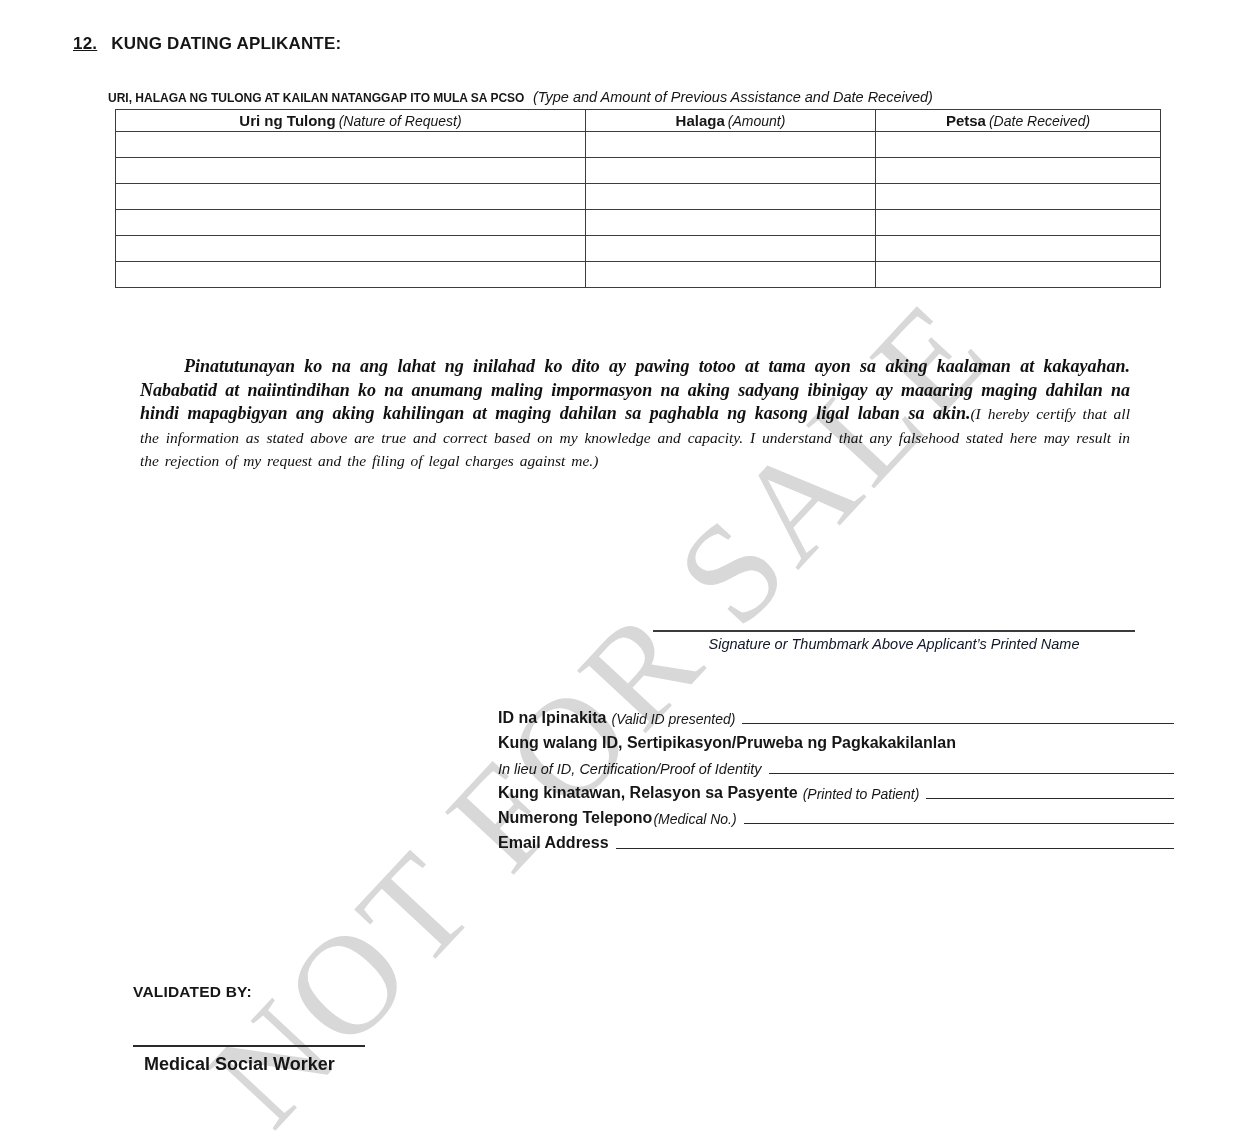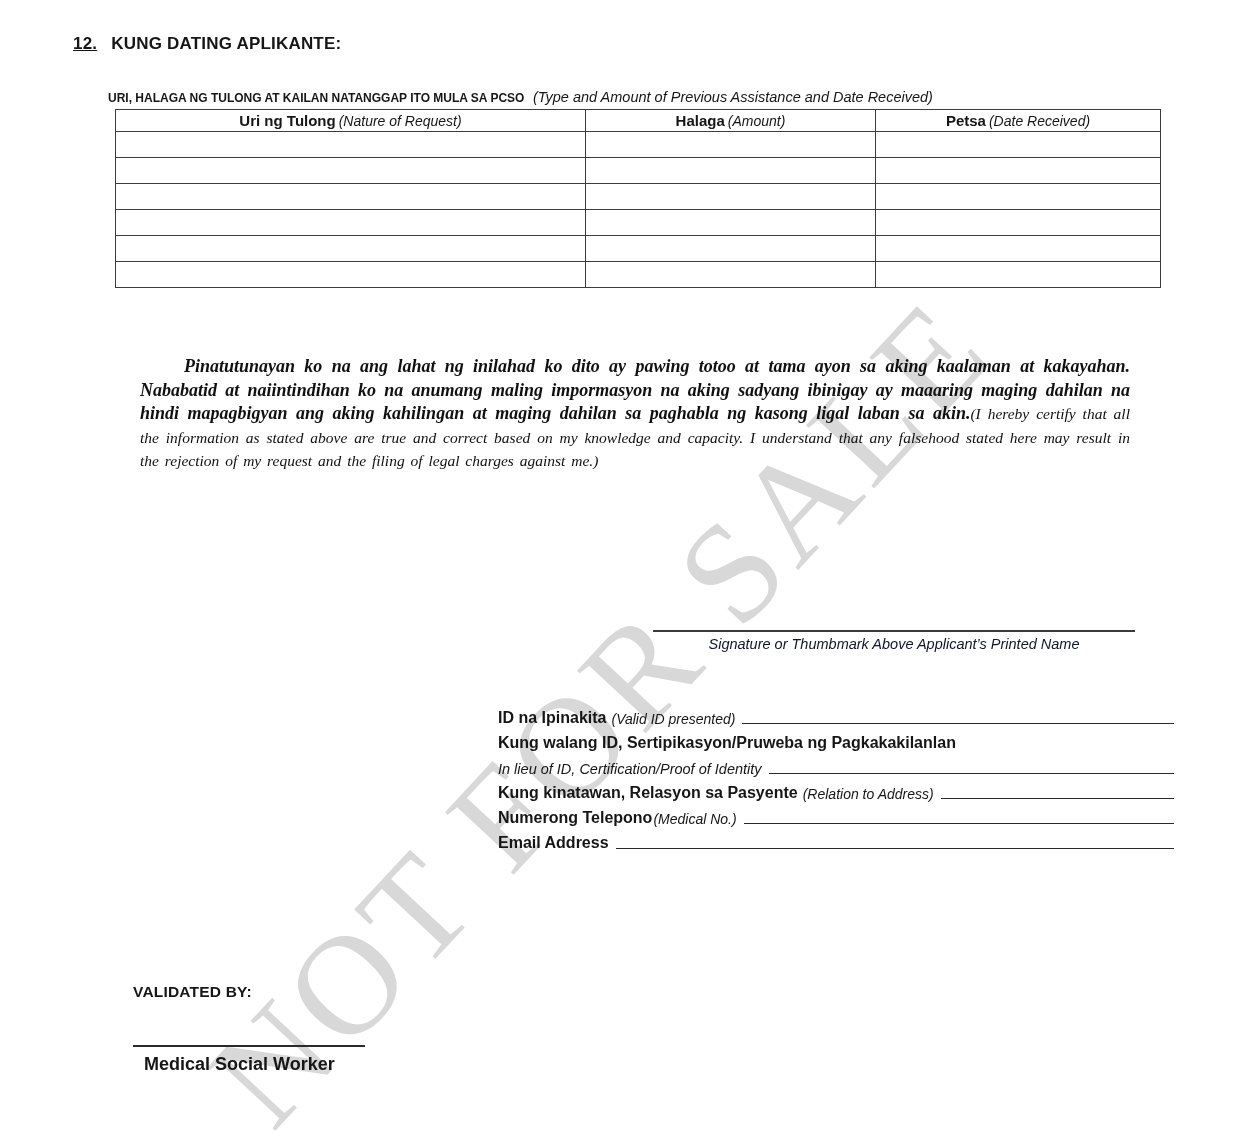--- a/index.html
+++ b/index.html
@@ -211,21 +211,21 @@
     </div>
     <div class="field-row">
       <span class="fl-b">Kung walang ID, Sertipikasyon/Pruweba ng Pagkakakilanlan</span>
     </div>
     <div class="field-row">
       <span class="fl-i2">In lieu of ID, Certification/Proof of Identity</span>
       <span class="fill-line"></span>
     </div>
     <div class="field-row">
       <span class="fl-b">Kung kinatawan, Relasyon sa Pasyente</span>
-      <span class="fl-i">(Relation to Address)</span>
+      <span class="fl-i">(Printed to Patient)</span>
       <span class="fill-line"></span>
     </div>
     <div class="field-row">
       <span class="fl-b">Numerong Telepono</span>
       <span class="fl-i tight">(Medical No.)</span>
       <span class="fill-line"></span>
     </div>
     <div class="field-row">
       <span class="fl-b">Email Address</span>
       <span class="fill-line"></span>

